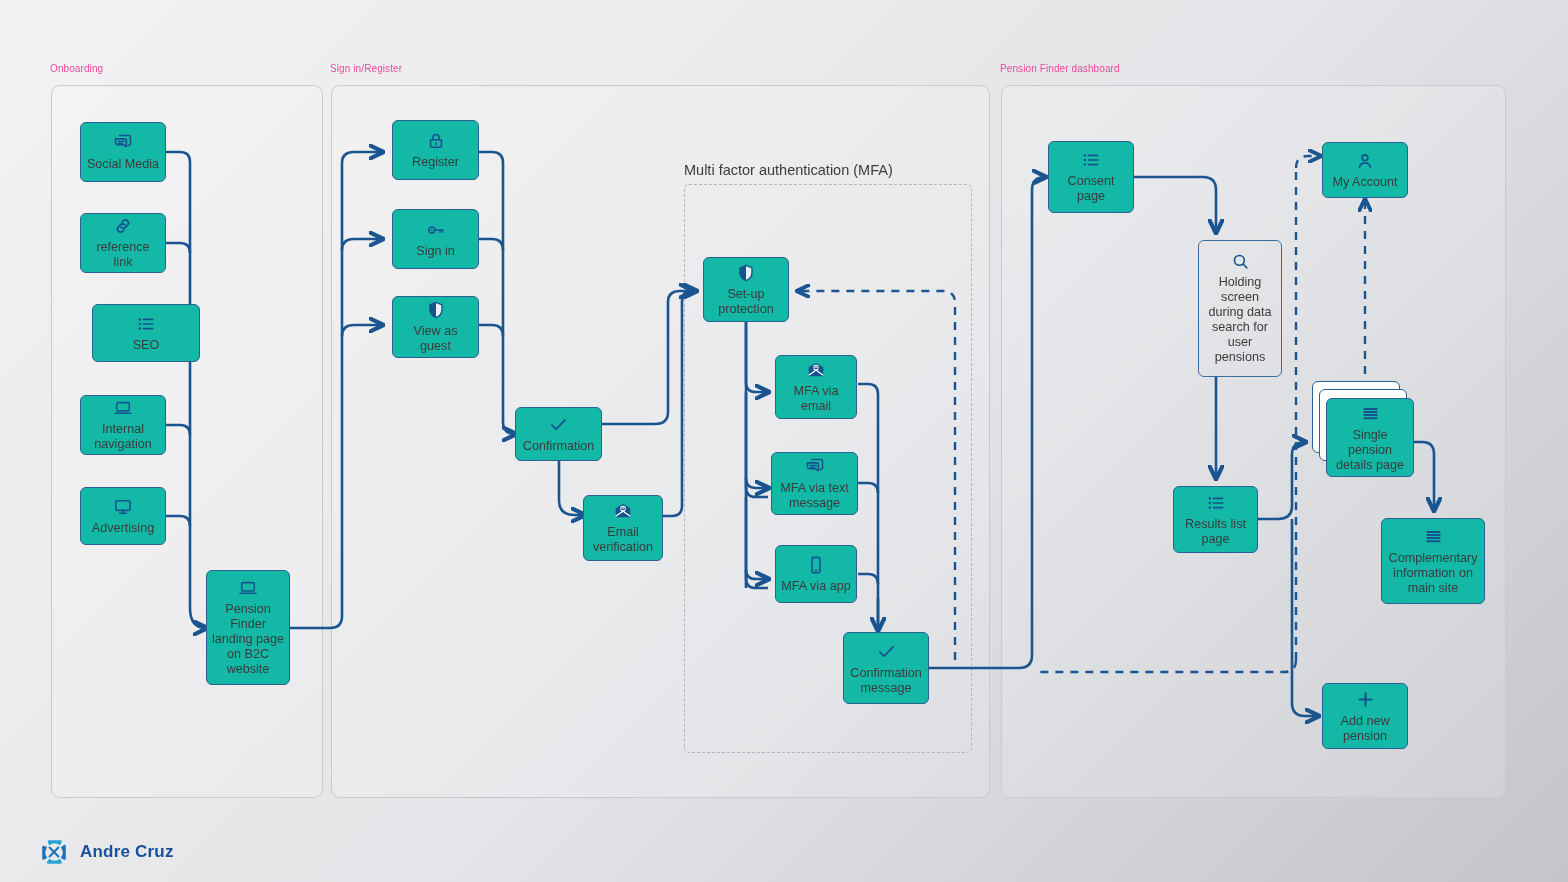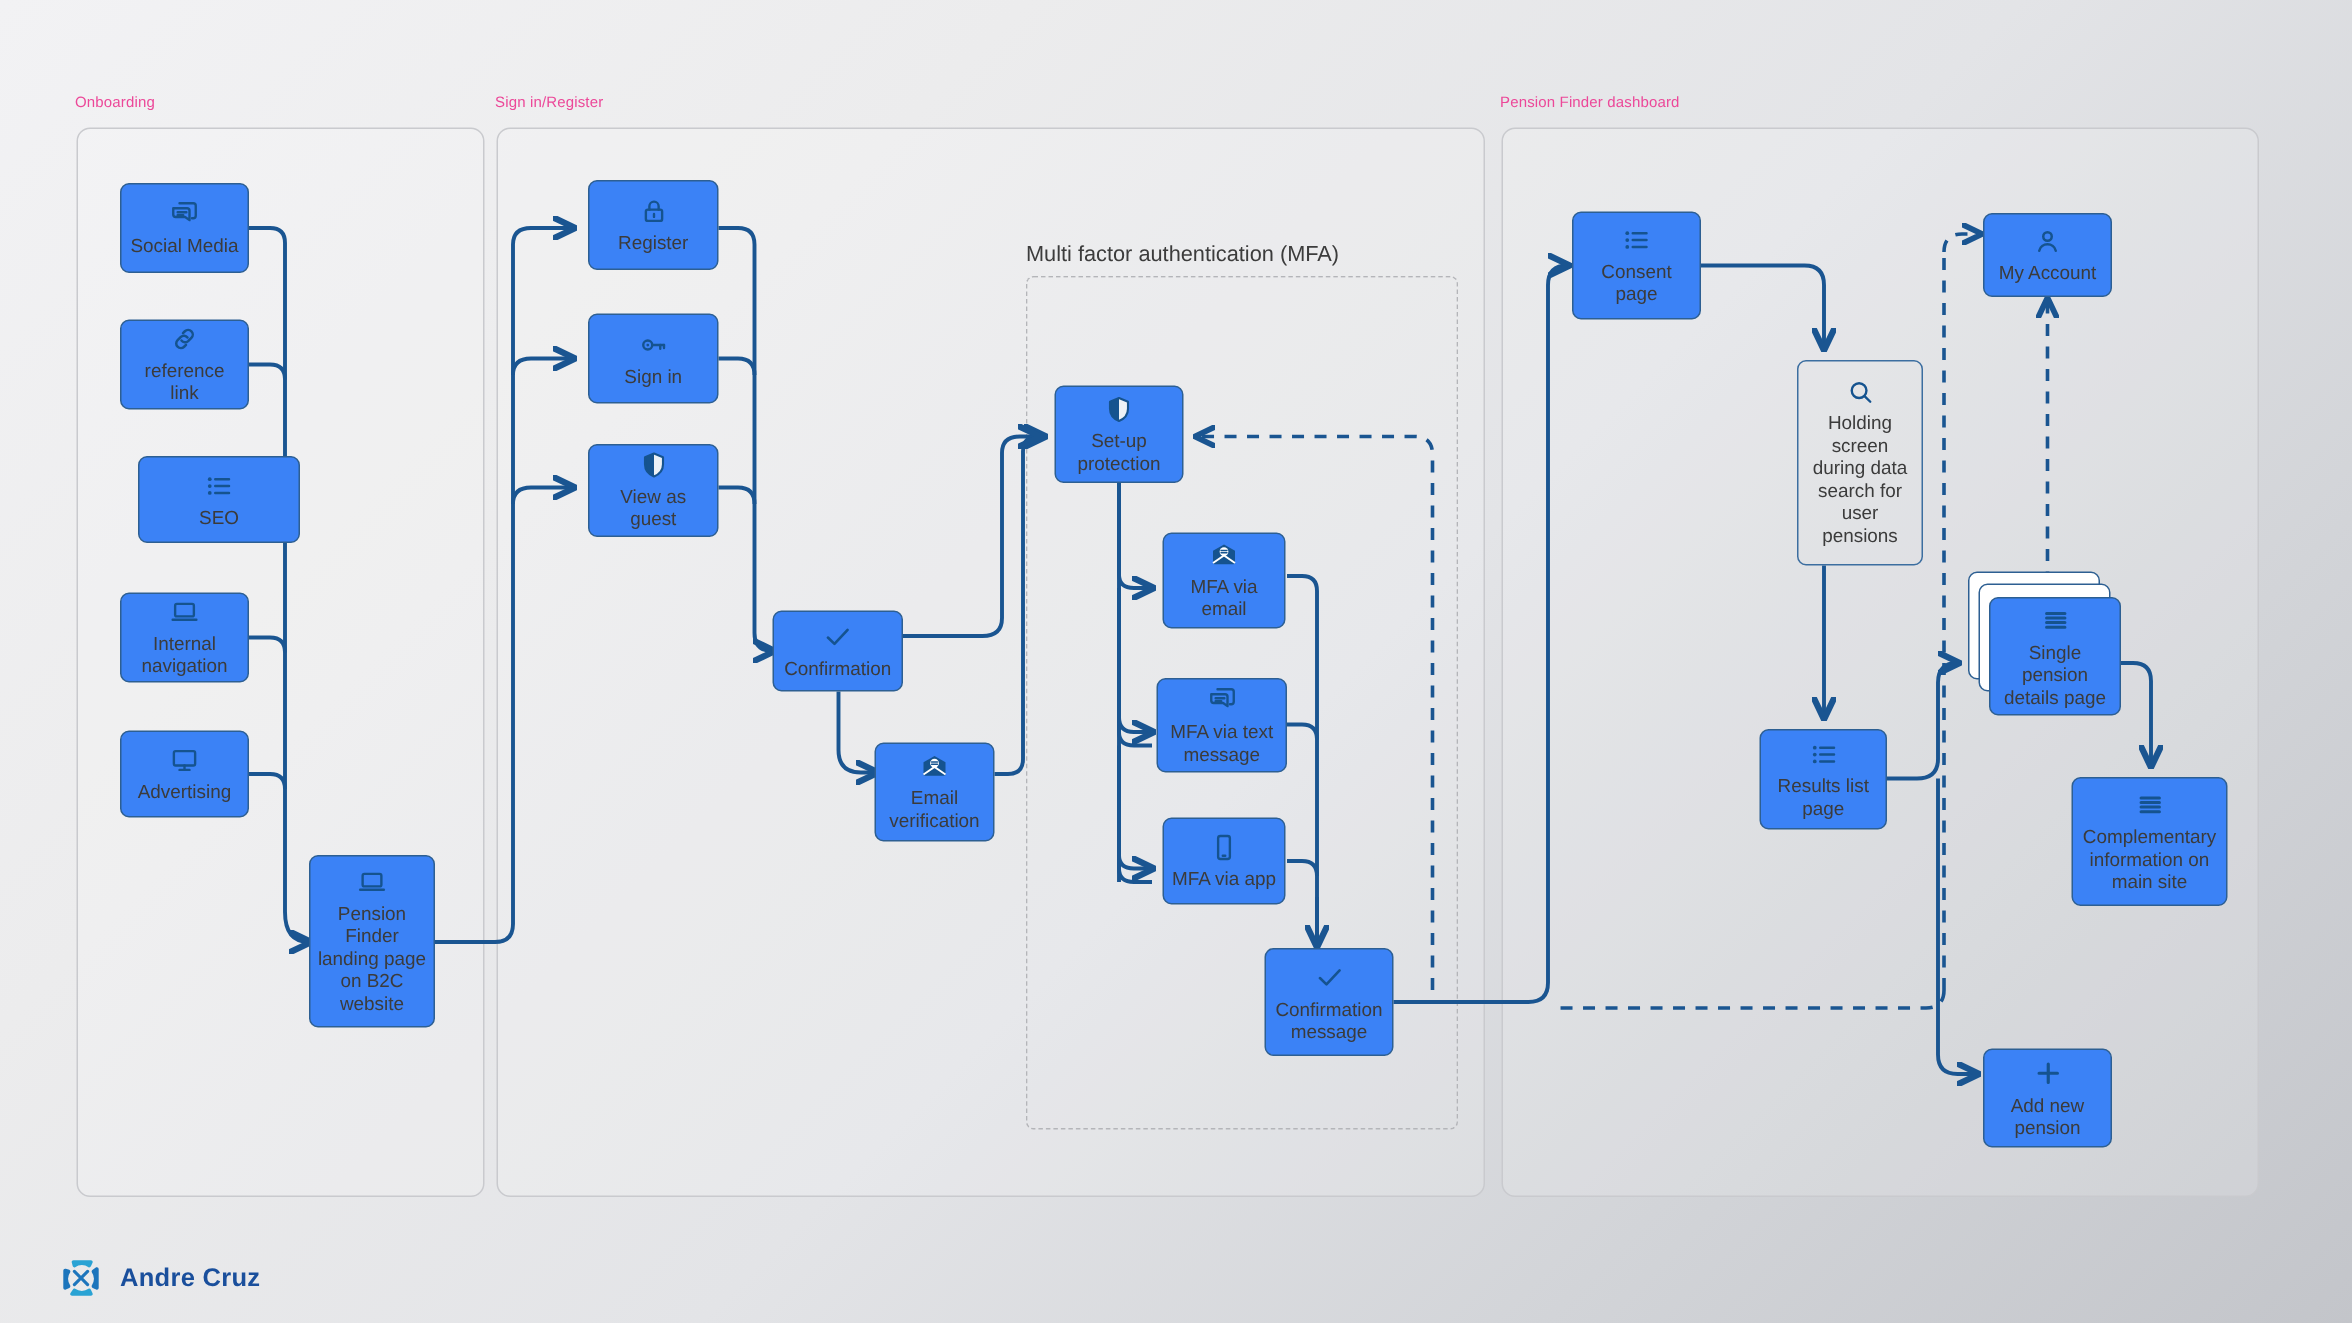--- a/index.html
+++ b/index.html
@@ -36,21 +36,21 @@
   .mfa-panel {
     position:absolute;
     border:1px dashed #b4b5b9;
     border-radius:5px;
     background:transparent;
   }
 
   
   .node {
     position:absolute;
-    background:#3b82f6;
+    background:#14b8a6;
     border:1px solid #2d5f92;
     border-radius:6px;
     display:flex;
     flex-direction:column;
     align-items:center;
     justify-content:center;
     text-align:center;
     color:#3b3b3b;
     font-size:12.6px;
     line-height:15px;
@@ -416,21 +416,21 @@
     <span class="ico">
       <svg width="21" height="21" viewBox="0 0 24 24" stroke="#15538f" stroke-width="2.3" stroke-linecap="round">
         <path d="M5 6.8h14M5 10.3h14M5 13.8h14M5 17.3h14"></path>
       </svg>
     </span>
     <span class="lbl">Complementary
 information on
 main site</span>
   </div>
 
-  <div class="node" style="left:1322px; top:683px; width:86px; height:66px;margin-top:16px;">
+  <div class="node" style="left:1322px; top:683px; width:86px; height:66px;">
     <span class="ico">
       <svg width="21" height="21" viewBox="0 0 24 24" stroke="#15538f" stroke-width="2.4" stroke-linecap="round">
         <path d="M12 5v14M5 12h14"></path>
       </svg>
     </span>
     <span class="lbl">Add new
 pension</span>
   </div>
 
   <div class="footer" style="left:38px; top:836px;">

